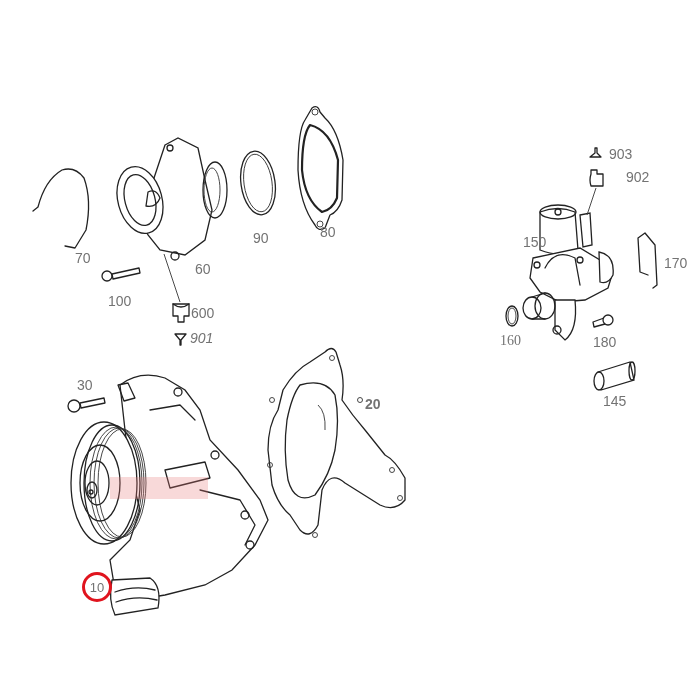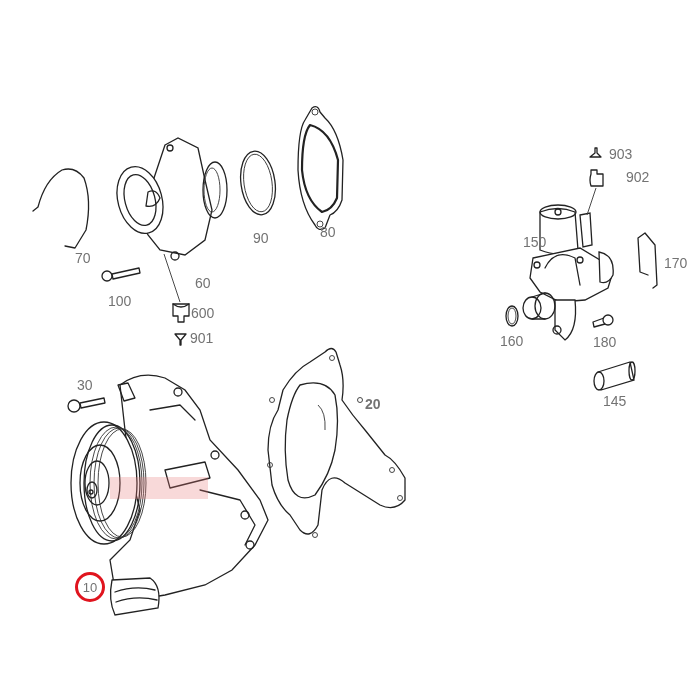--- a/index.html
+++ b/index.html
@@ -147,30 +147,30 @@
   <g>
     <path class="fillw" d="M598,372 L630,362 L634,380 L601,390 Z"></path>
     <ellipse class="fillw" cx="599" cy="381" rx="5" ry="9"></ellipse>
     <ellipse class="ln" cx="632" cy="371" rx="3" ry="9"></ellipse>
   </g>
 </svg>
 
 <div class="watermark"></div>
 
 <span class="label" style="left:75px;top:251px;">70</span>
-<span class="label" style="left:195px;top:262px;margin-top:14px;">60</span>
+<span class="label" style="left:195px;top:262px;">60</span>
 <span class="label" style="left:253px;top:231px;">90</span>
 <span class="label" style="left:320px;top:225px;">80</span>
 <span class="label" style="left:108px;top:294px;">100</span>
 <span class="label" style="left:191px;top:306px;">600</span>
-<span class="label" style="left:190px;top:331px;">901</span>
+<span class="label" style="left:190px;top:331px;font-style:italic;">901</span>
 <span class="label" style="left:77px;top:378px;">30</span>
 <span class="label" style="left:365px;top:397px;font-weight:bold;">20</span>
-<div class="label circled" style="left:75px;top:572px;">
+<div class="label circled" style="left:82px;top:572px;">
     <span>10</span>
   </div>
 <span class="label" style="left:609px;top:147px;">903</span>
 <span class="label" style="left:610px;top:170px;margin-left:16px;">902</span>
 <span class="label" style="left:506px;top:235px;margin-left:17px;">150</span>
 <span class="label" style="left:664px;top:256px;">170</span>
-<span class="label" style="left:500px;top:334px;">160</span>
+<span class="label" style="left:500px;top:334px;font-family:Liberation Serif, serif;">160</span>
 <span class="label" style="left:593px;top:335px;">180</span>
 <span class="label" style="left:603px;top:394px;">145</span>
 
 </body></html>

